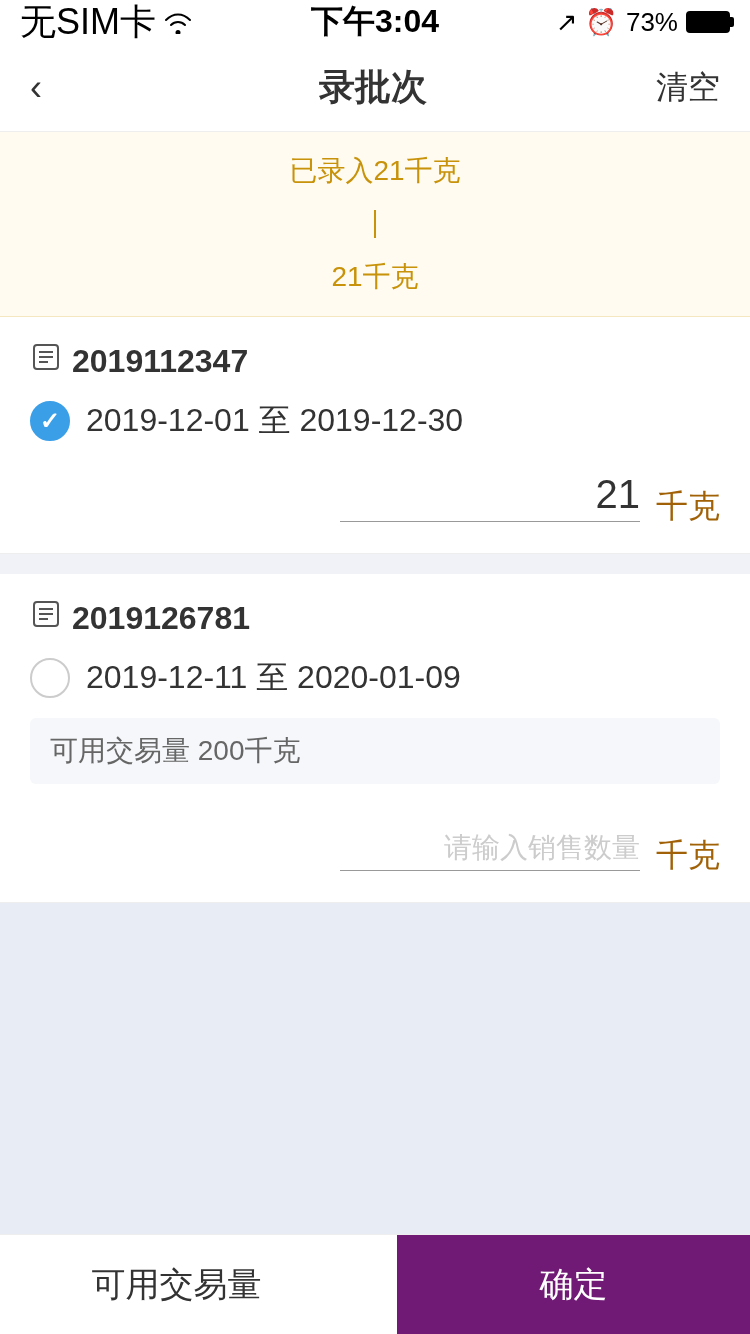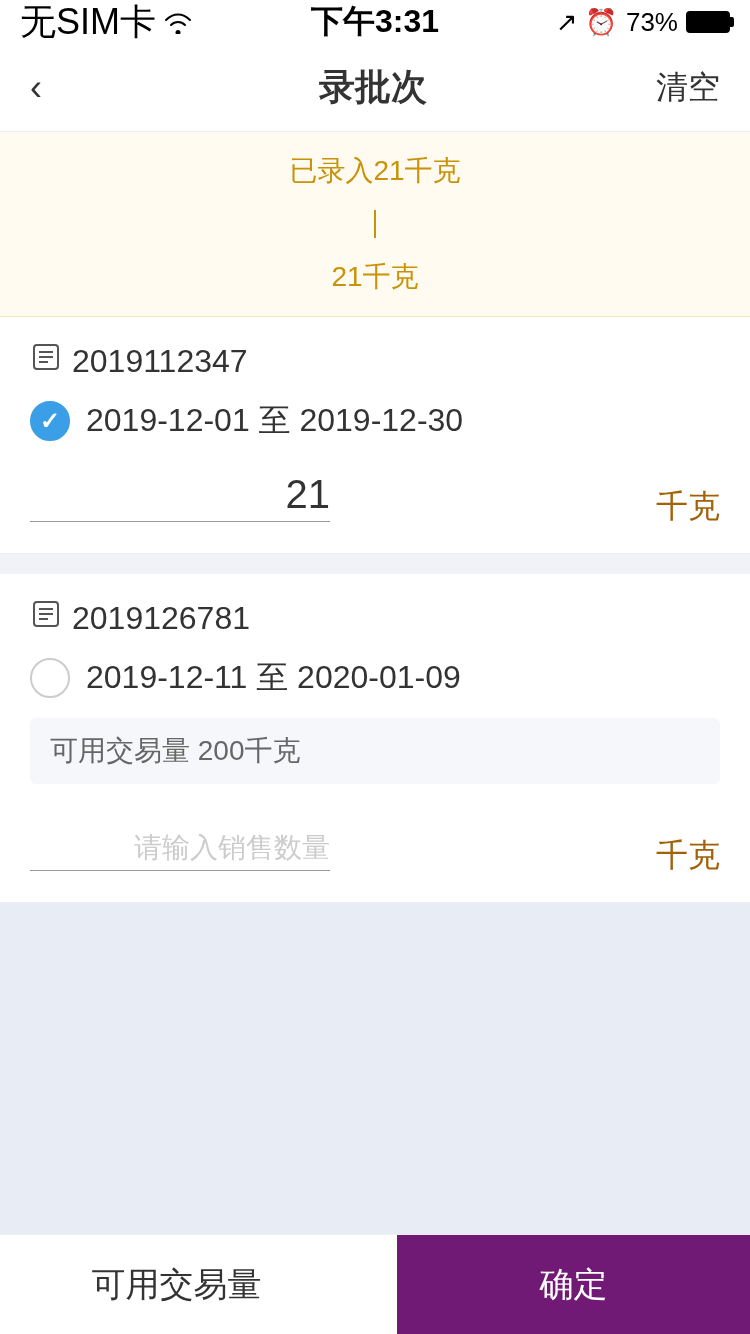--- a/index.html
+++ b/index.html
@@ -130,21 +130,21 @@
       align-items: center;
       gap: 10px;
     }
     .batch-id-icon {
       font-size: 32px;
       color: #555;
     }
     .batch-id {
       font-size: 32px;
       color: #333;
-      font-weight: 400;
+      font-weight: 700;
     }
 
     .batch-date-row {
       padding: 8px 30px;
       display: flex;
       align-items: center;
       gap: 16px;
     }
     .radio-circle {
       width: 40px;
@@ -179,21 +179,21 @@
       padding: 14px 20px;
       font-size: 28px;
       color: #666;
     }
 
     
     .qty-input-row {
       padding: 14px 30px 24px 30px;
       display: flex;
       align-items: center;
-      justify-content: space-between;
+      justify-content: flex-end;
       gap: 16px;
       border-bottom: 1px solid #eee;
     }
     .qty-input {
       text-align: right;
       font-size: 40px;
       color: #333;
       border: none;
       outline: none;
       background: transparent;
@@ -277,21 +277,21 @@
   <div class="status-left">
     <span>无SIM卡</span>
     <span>
       <svg width="28" height="22" viewBox="0 0 28 22" fill="none">
         <path d="M14 18a2.5 2.5 0 1 1 0 5 2.5 2.5 0 0 1 0-5z" fill="#000"></path>
         <path d="M7 13c1.9-1.9 4.5-3 7-3s5.1 1.1 7 3" stroke="#000" stroke-width="2" fill="none" stroke-linecap="round"></path>
         <path d="M2 8C5.7 4.3 9.6 2.5 14 2.5S22.3 4.3 26 8" stroke="#000" stroke-width="2" fill="none" stroke-linecap="round"></path>
       </svg>
     </span>
   </div>
-  <div class="status-center">下午3:31</div>
+  <div class="status-center">下午3:04</div>
   <div class="status-right">
     <span>↗</span>
     <span>⏰</span>
     <span>73%</span>
     <span class="battery-icon"></span>
   </div>
 </div>
 
 <div class="nav-bar">
   <span class="nav-back">‹</span>

